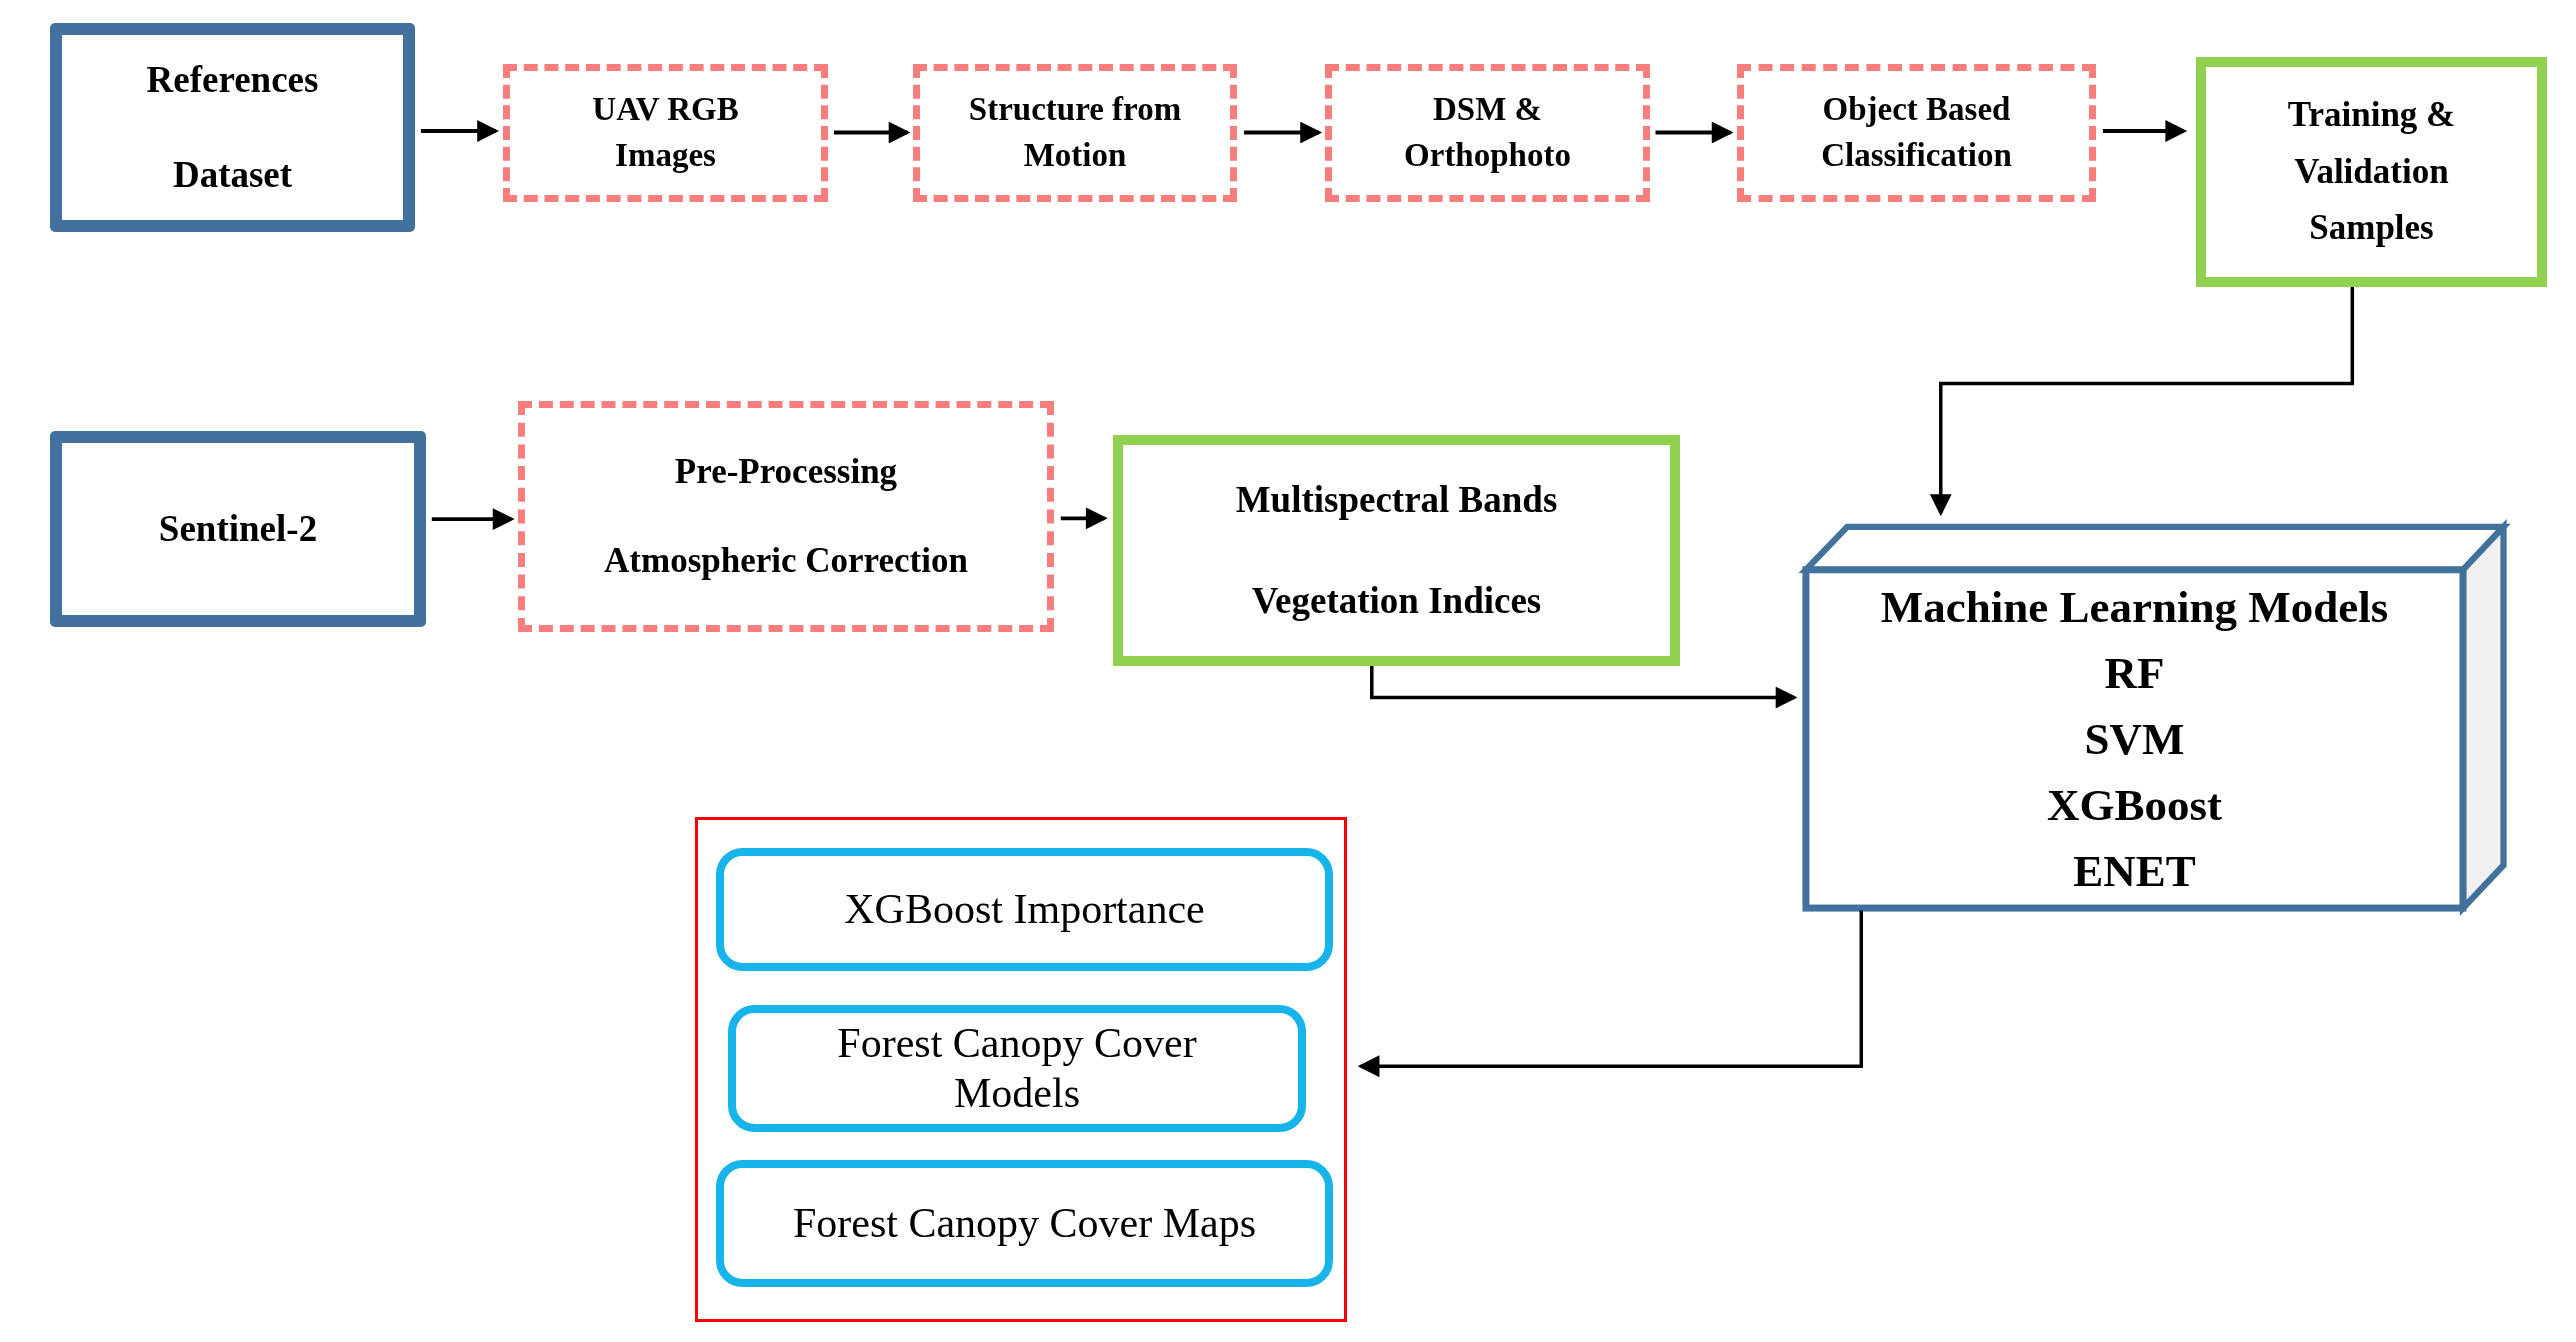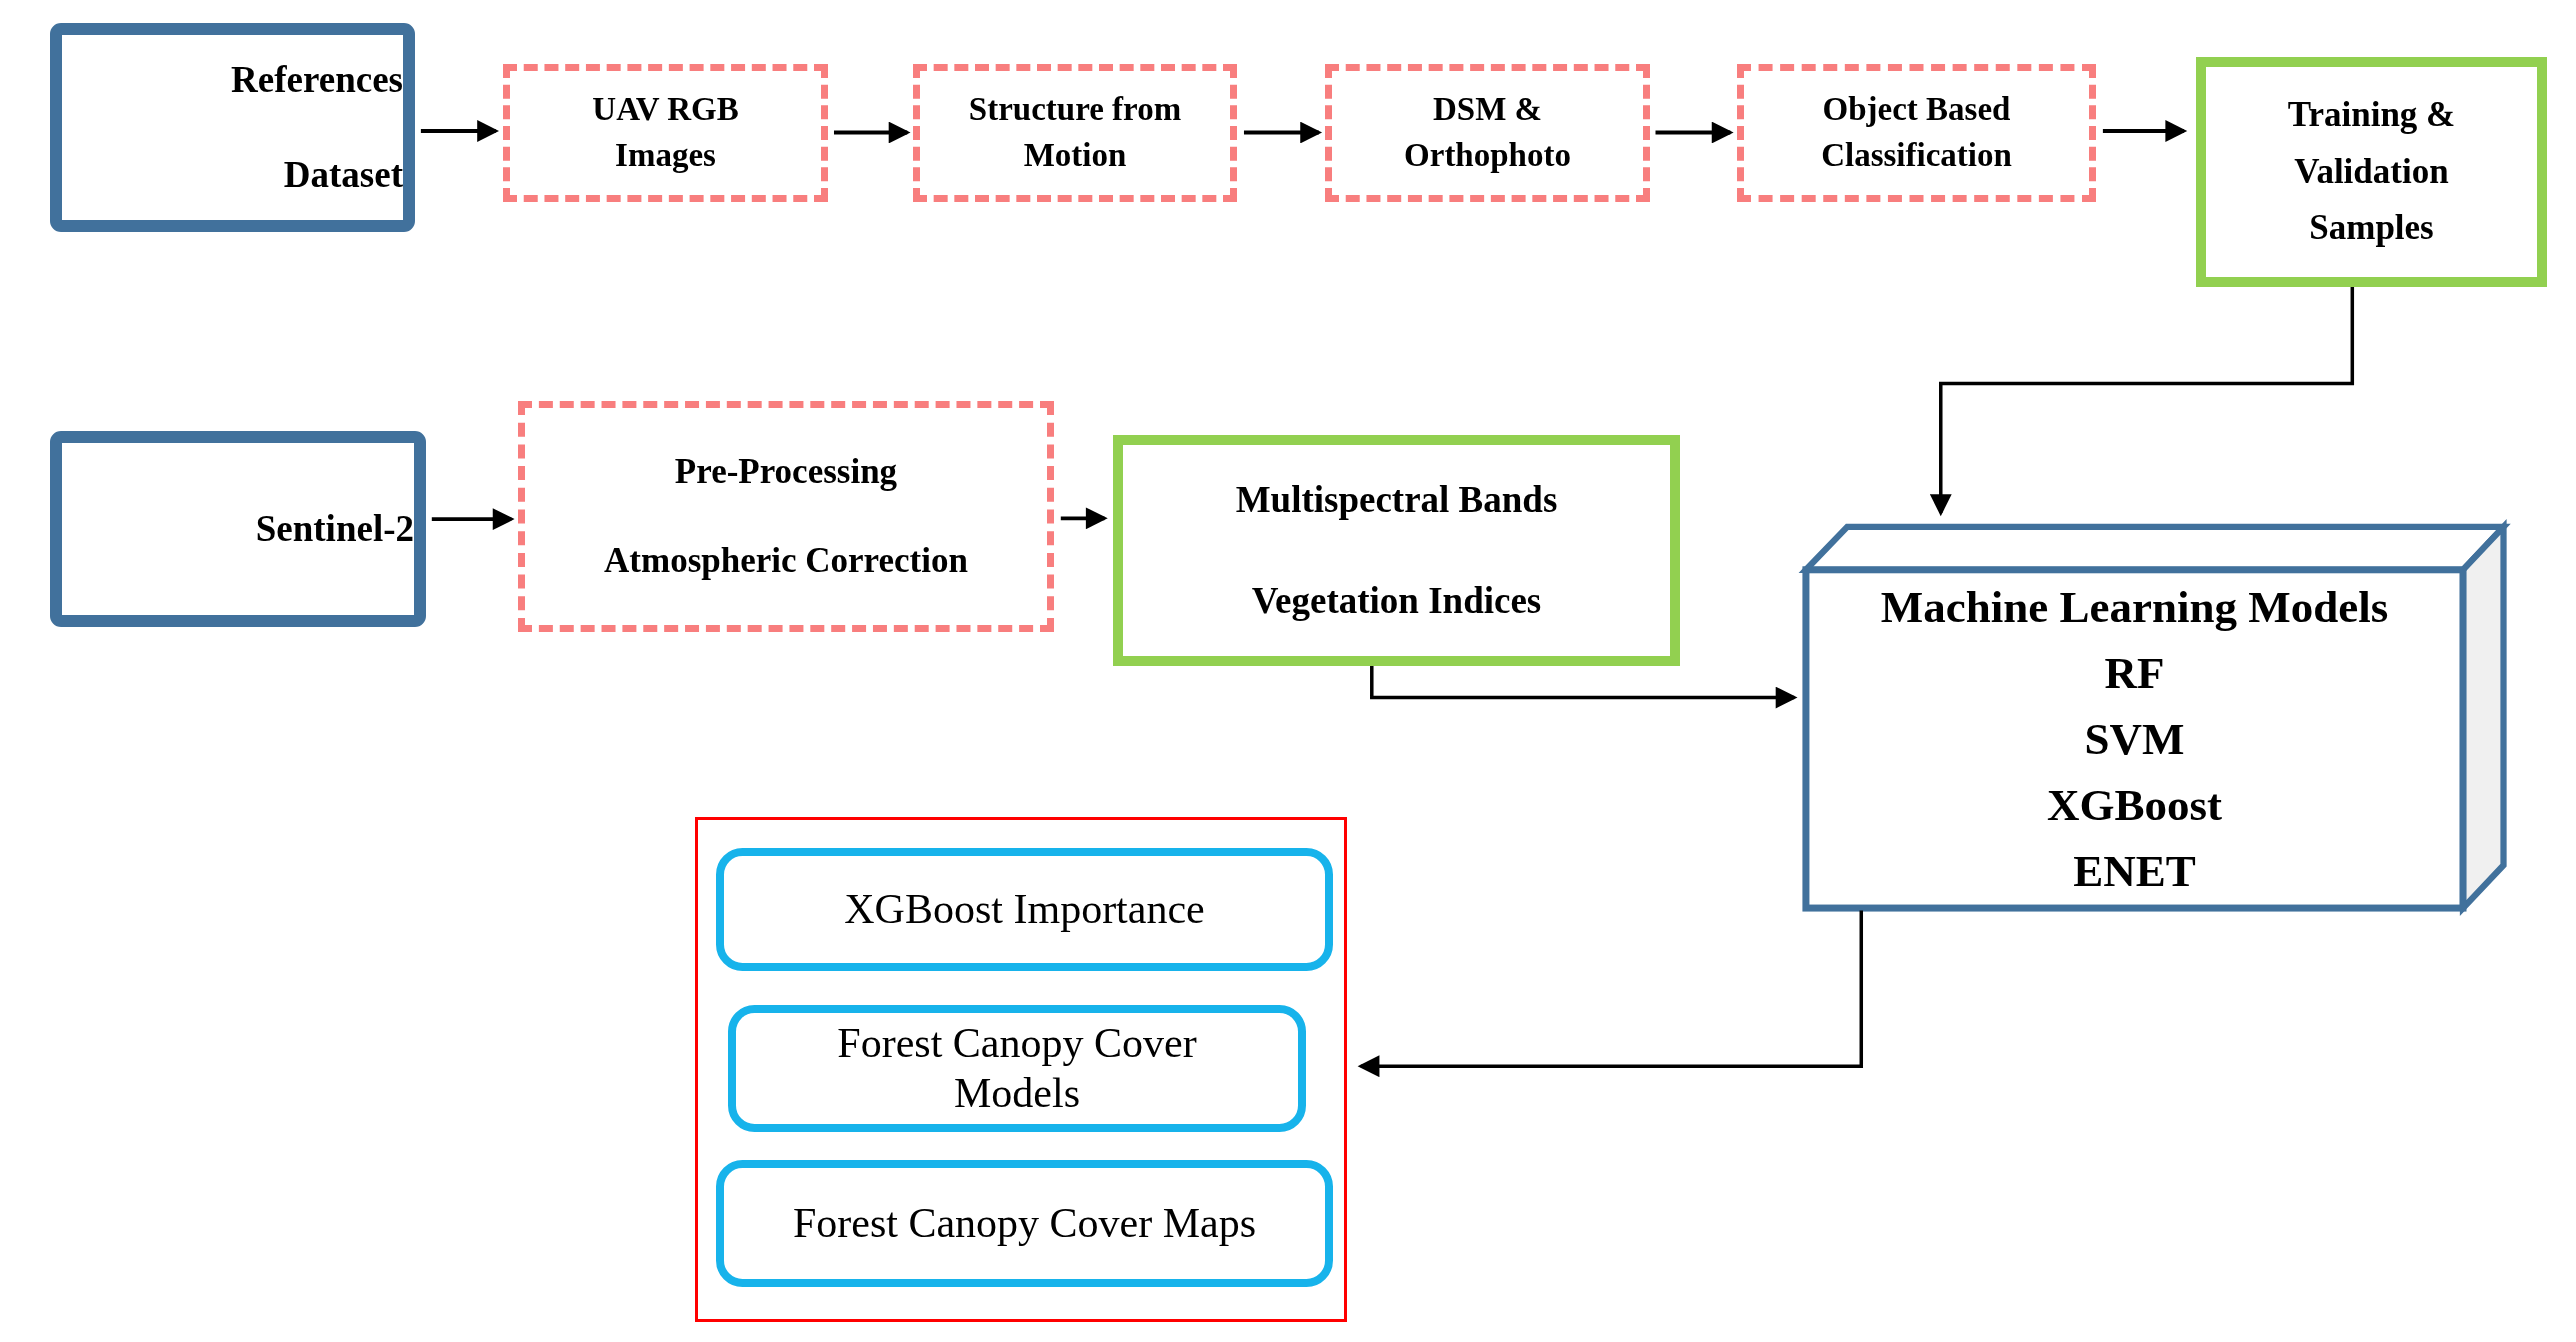--- a/index.html
+++ b/index.html
@@ -18,23 +18,22 @@
     display:flex;flex-direction:column;
     align-items:center;justify-content:center;
     text-align:center;
     background:#ffffff;
     font-weight:700;
     line-height:1.05;
   }
   
   .src{
     border:12.5px solid #41719C;
-    border-radius:11px;
+    border-radius:5px;
     font-size:37px;
-    align-items:flex-end;
   }
   .n-references{left:50px;top:23.4px;width:365px;height:209px;gap:56px;}
   .n-sentinel{left:50px;top:431px;width:376px;height:196px;}
   
   .dash{
     border:7px dashed #F87E7E;
     font-size:33px;
     line-height:1.38;
   }
   .n-uav{left:503px;top:64px;width:325px;height:138px;}

